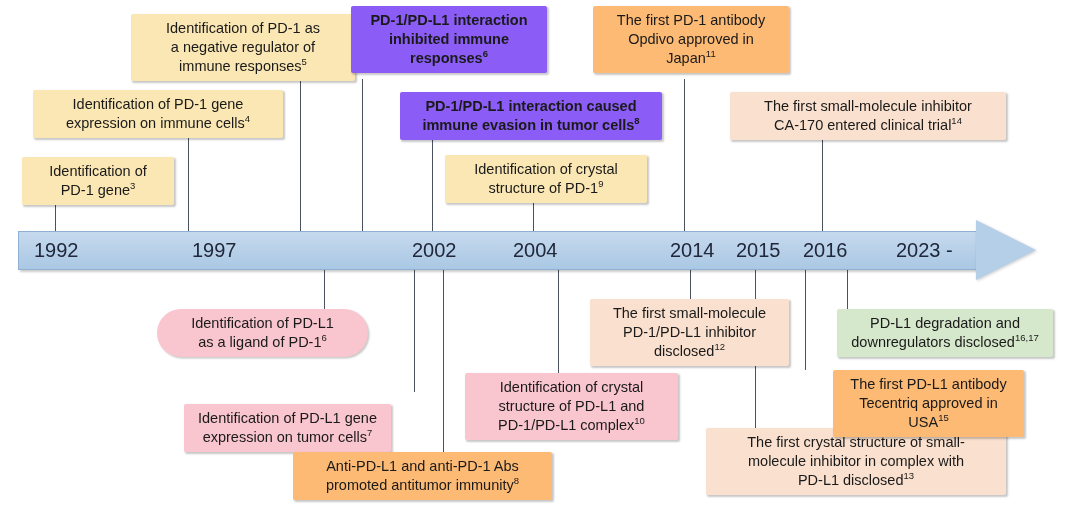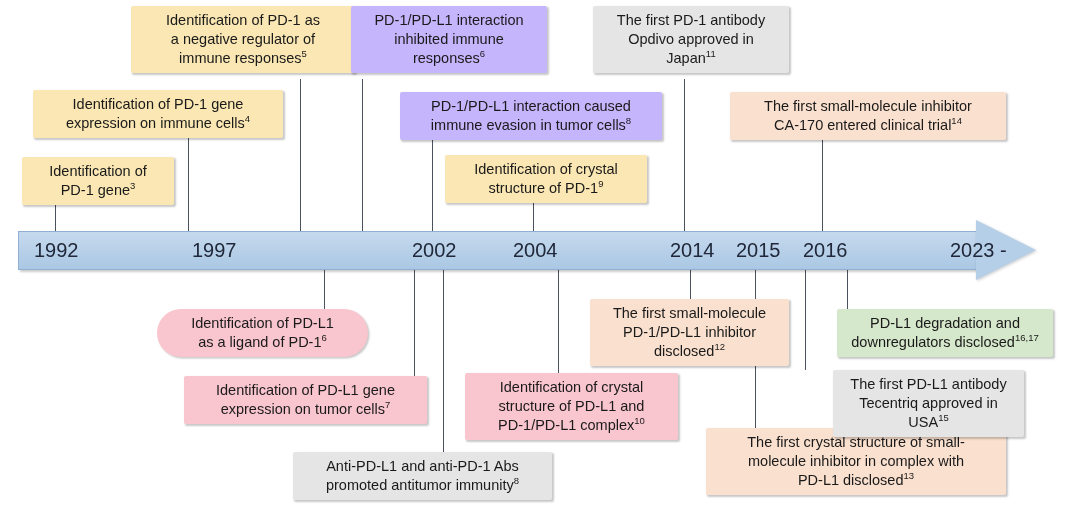--- a/index.html
+++ b/index.html
@@ -20,22 +20,22 @@
     color:#1a1a1a;
     font-size:14.5px;
     line-height:1.32;
     padding:5px 9px;
     border-radius:2px;
     box-shadow:1.5px 1.5px 2px rgba(0,0,0,0.22);
     z-index:5;
     white-space:pre-line;
   }
   .yellow{background:#fae7b3;}
-  .grey  {background:#c4b5fd;}
-  .purple{background:#e5e5e5;}
+  .grey  {background:#8b5cf6;font-weight:bold;}
+  .purple{background:#fdba74;}
   .peach {background:#fae0ce;}
   .pink  {background:#f9c5ce;}
   .green {background:#d6e8cb;}
   sup{font-size:9.5px;vertical-align:super;line-height:0;}
 
   
   .tick{
     position:absolute;
     width:1.4px;
     background:#4a525e;
@@ -108,38 +108,38 @@
       <div class="tick" style="left: 690px; top: 270px; height: 29px;"></div>
       <div class="tick" style="left: 755px; top: 270px; height: 158px;"></div>
       <div class="tick" style="left: 805px; top: 270px; height: 100px;"></div>
       <div class="tick" style="left: 847px; top: 270px; height: 39px;"></div>
     </div>
   <div id="boxes-layer">
       <div class="box yellow" style="left: 22px; top: 157px; width: 152px;"><span>Identification of
 PD-1 gene</span><sup>3</sup></div>
       <div class="box yellow" style="left: 33px; top: 90px; width: 250px;"><span>Identification of  PD-1 gene
 expression on  immune cells</span><sup>4</sup></div>
-      <div class="box yellow" style="left: 131px; top: 6px; width: 224px;"><span>Identification of PD-1 as
+      <div class="box yellow" style="left: 131px; top: 14px; width: 224px;"><span>Identification of PD-1 as
 a negative regulator of
 immune responses</span><sup>5</sup></div>
       <div class="box grey" style="left: 351px; top: 6px; width: 196px;"><span>PD-1/PD-L1 interaction
 inhibited immune
 responses</span><sup>6</sup></div>
       <div class="box grey" style="left: 400px; top: 92px; width: 262px;"><span>PD-1/PD-L1 interaction caused
 immune evasion in tumor cells</span><sup>8</sup></div>
       <div class="box yellow" style="left: 445px; top: 155px; width: 202px;"><span>Identification of  crystal
 structure of PD-1</span><sup>9</sup></div>
       <div class="box purple" style="left: 593px; top: 6px; width: 196px;"><span>The first PD-1 antibody
 Opdivo approved in
 Japan</span><sup>11</sup></div>
       <div class="box peach" style="left: 730px; top: 92px; width: 276px;"><span>The first small-molecule inhibitor
 CA-170 entered clinical trial</span><sup>14</sup></div>
       <div class="box pink" style="left: 157px; top: 309px; width: 211px; border-radius: 24px;"><span>Identification of  PD-L1
 as a ligand of PD-1</span><sup>6</sup></div>
-      <div class="box pink" style="left: 184px; top: 376px; width: 243px;"><span>Identification of  PD-L1 gene
+      <div class="box pink" style="left: 184px; top: 404px; width: 207px;"><span>Identification of  PD-L1 gene
 expression on tumor cells</span><sup>7</sup></div>
       <div class="box purple" style="left: 293px; top: 452px; width: 259px;"><span>Anti-PD-L1 and anti-PD-1 Abs
 promoted antitumor immunity</span><sup>8</sup></div>
       <div class="box pink" style="left: 465px; top: 373px; width: 213px;"><span>Identification of  crystal
 structure of PD-L1 and
 PD-1/PD-L1 complex</span><sup>10</sup></div>
       <div class="box peach" style="left: 590px; top: 299px; width: 199px;"><span>The first small-molecule
 PD-1/PD-L1 inhibitor
 disclosed</span><sup>12</sup></div>
       <div class="box peach" style="left: 706px; top: 428px; width: 300px;"><span>The first crystal structure of small-
@@ -156,16 +156,16 @@
     <div id="axishead"></div>
   </div>
   <div id="years-layer">
       <div class="year" style="left: 34px;">1992</div>
       <div class="year" style="left: 192px;">1997</div>
       <div class="year" style="left: 412px;">2002</div>
       <div class="year" style="left: 513px;">2004</div>
       <div class="year" style="left: 670px;">2014</div>
       <div class="year" style="left: 736px;">2015</div>
       <div class="year" style="left: 803px;">2016</div>
-      <div class="year" style="left: 950px;">2023 -</div>
+      <div class="year" style="left: 896px;">2023 -</div>
     </div>
 
 </div>
 
 </body></html>

